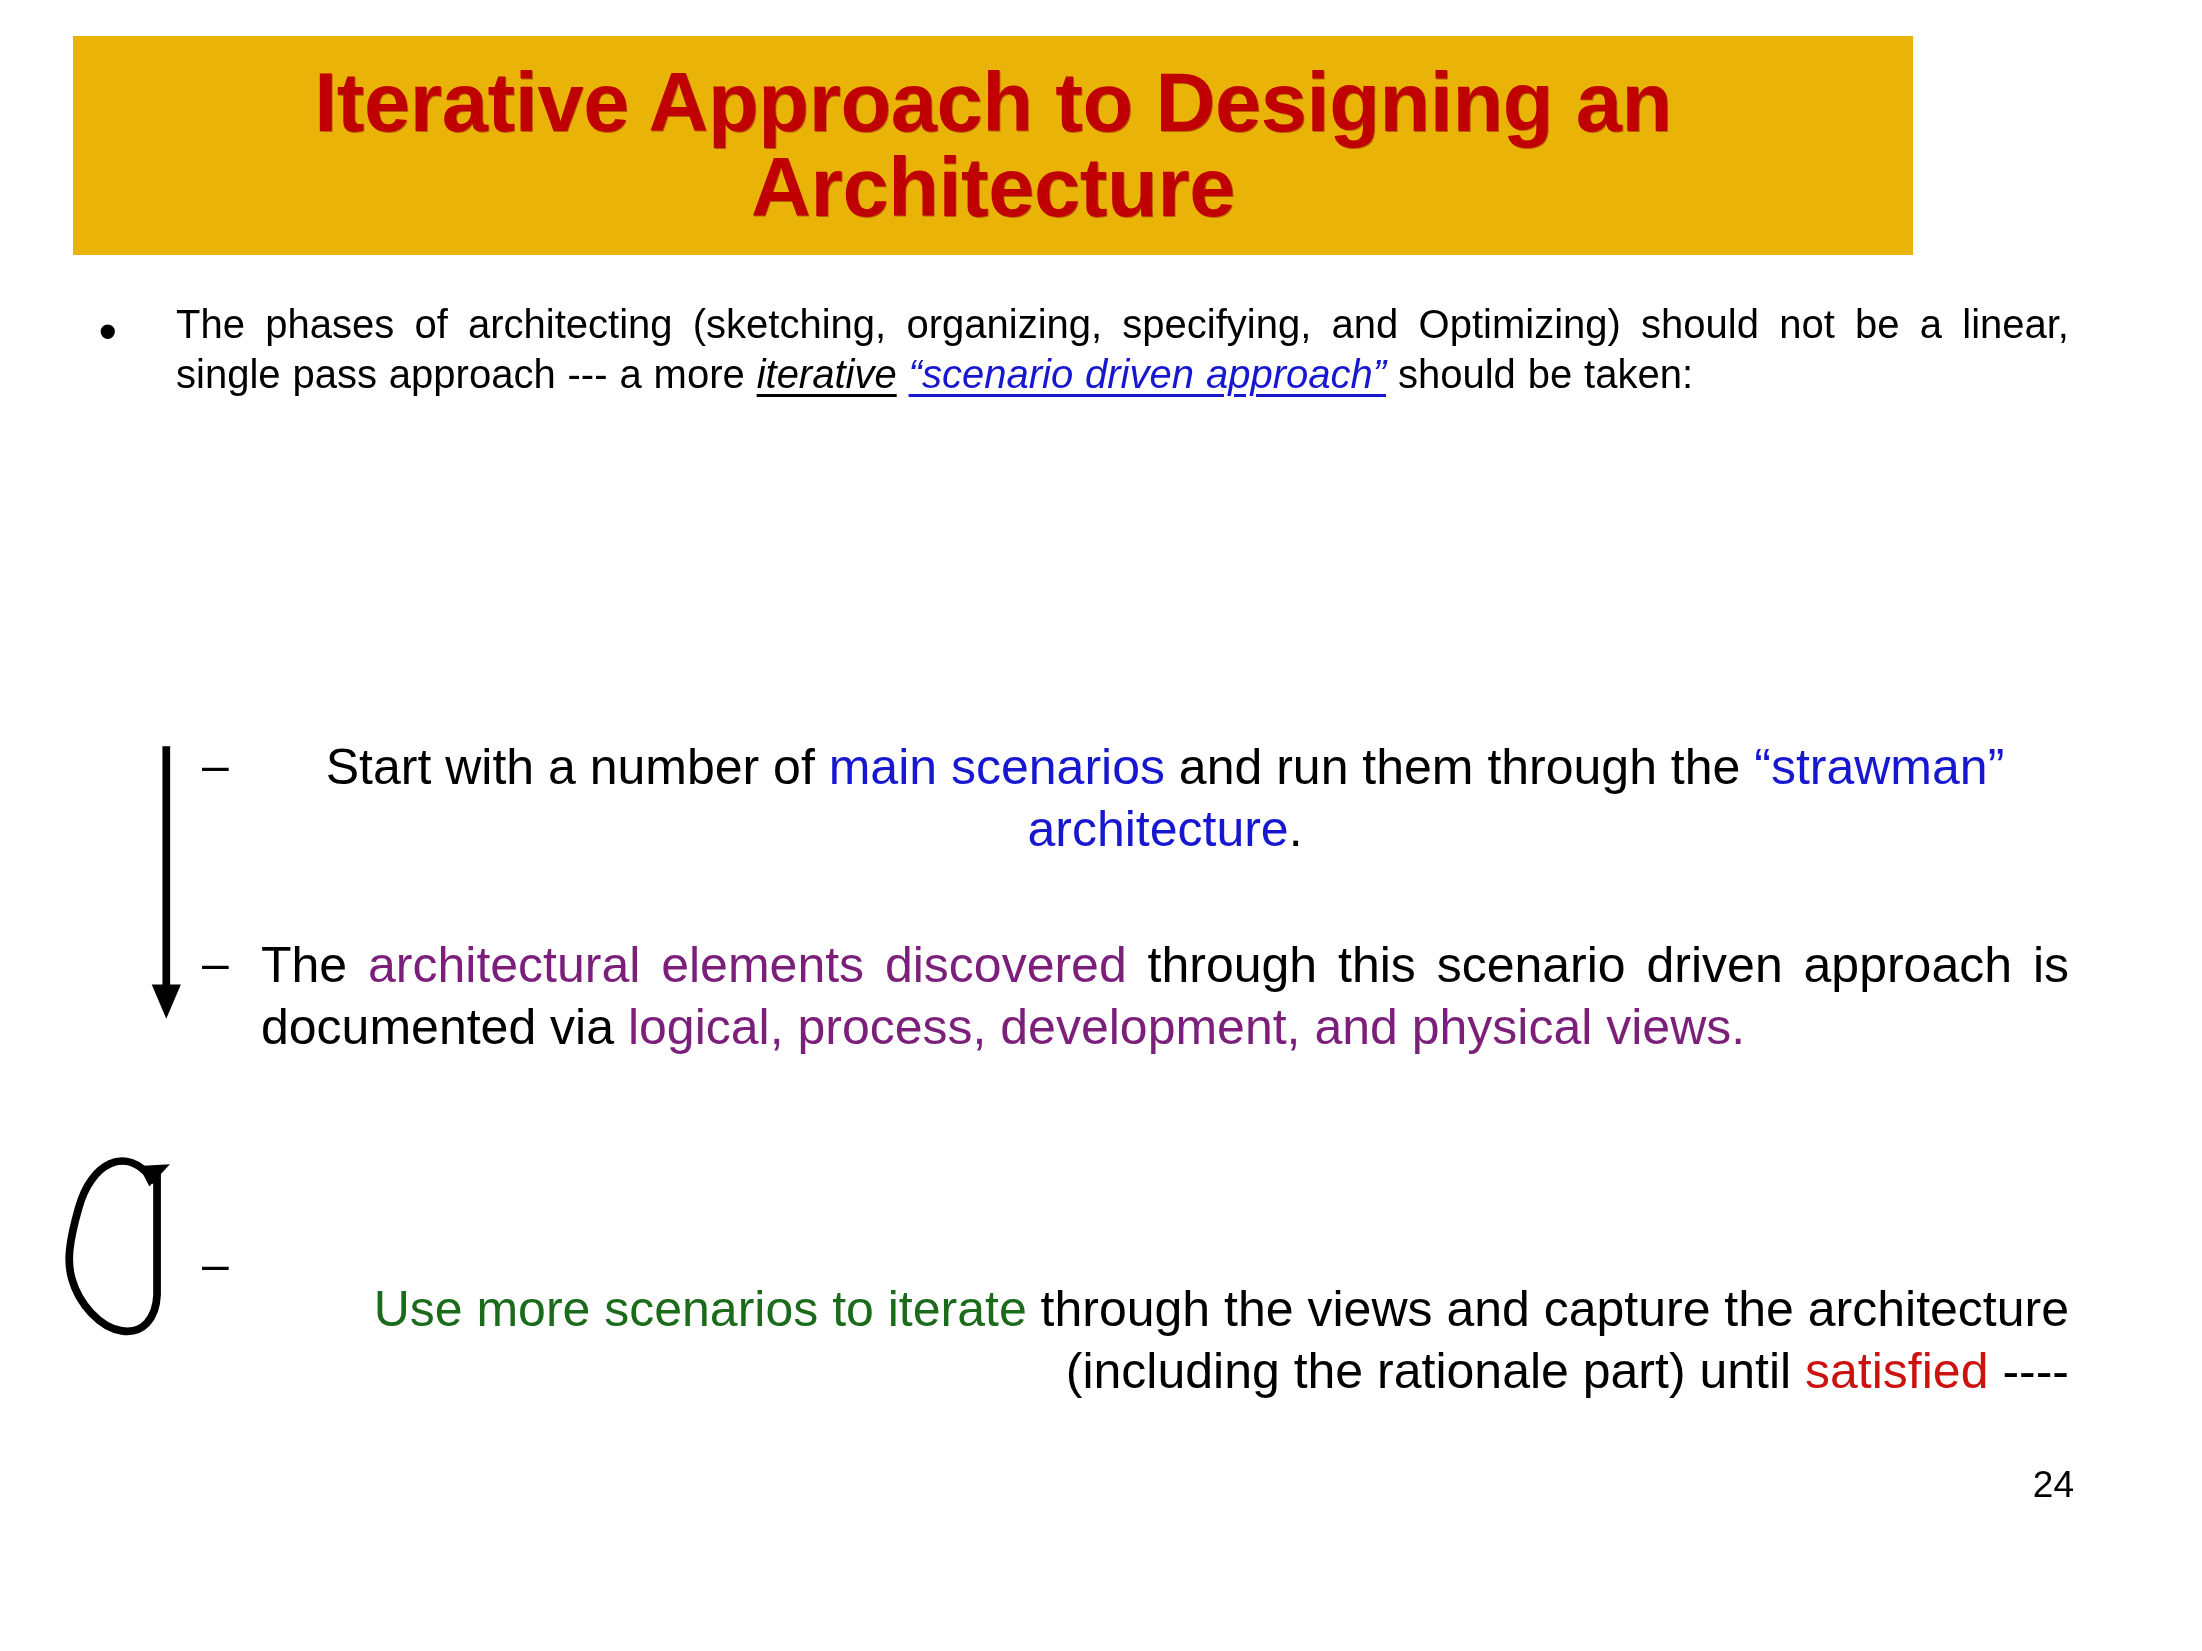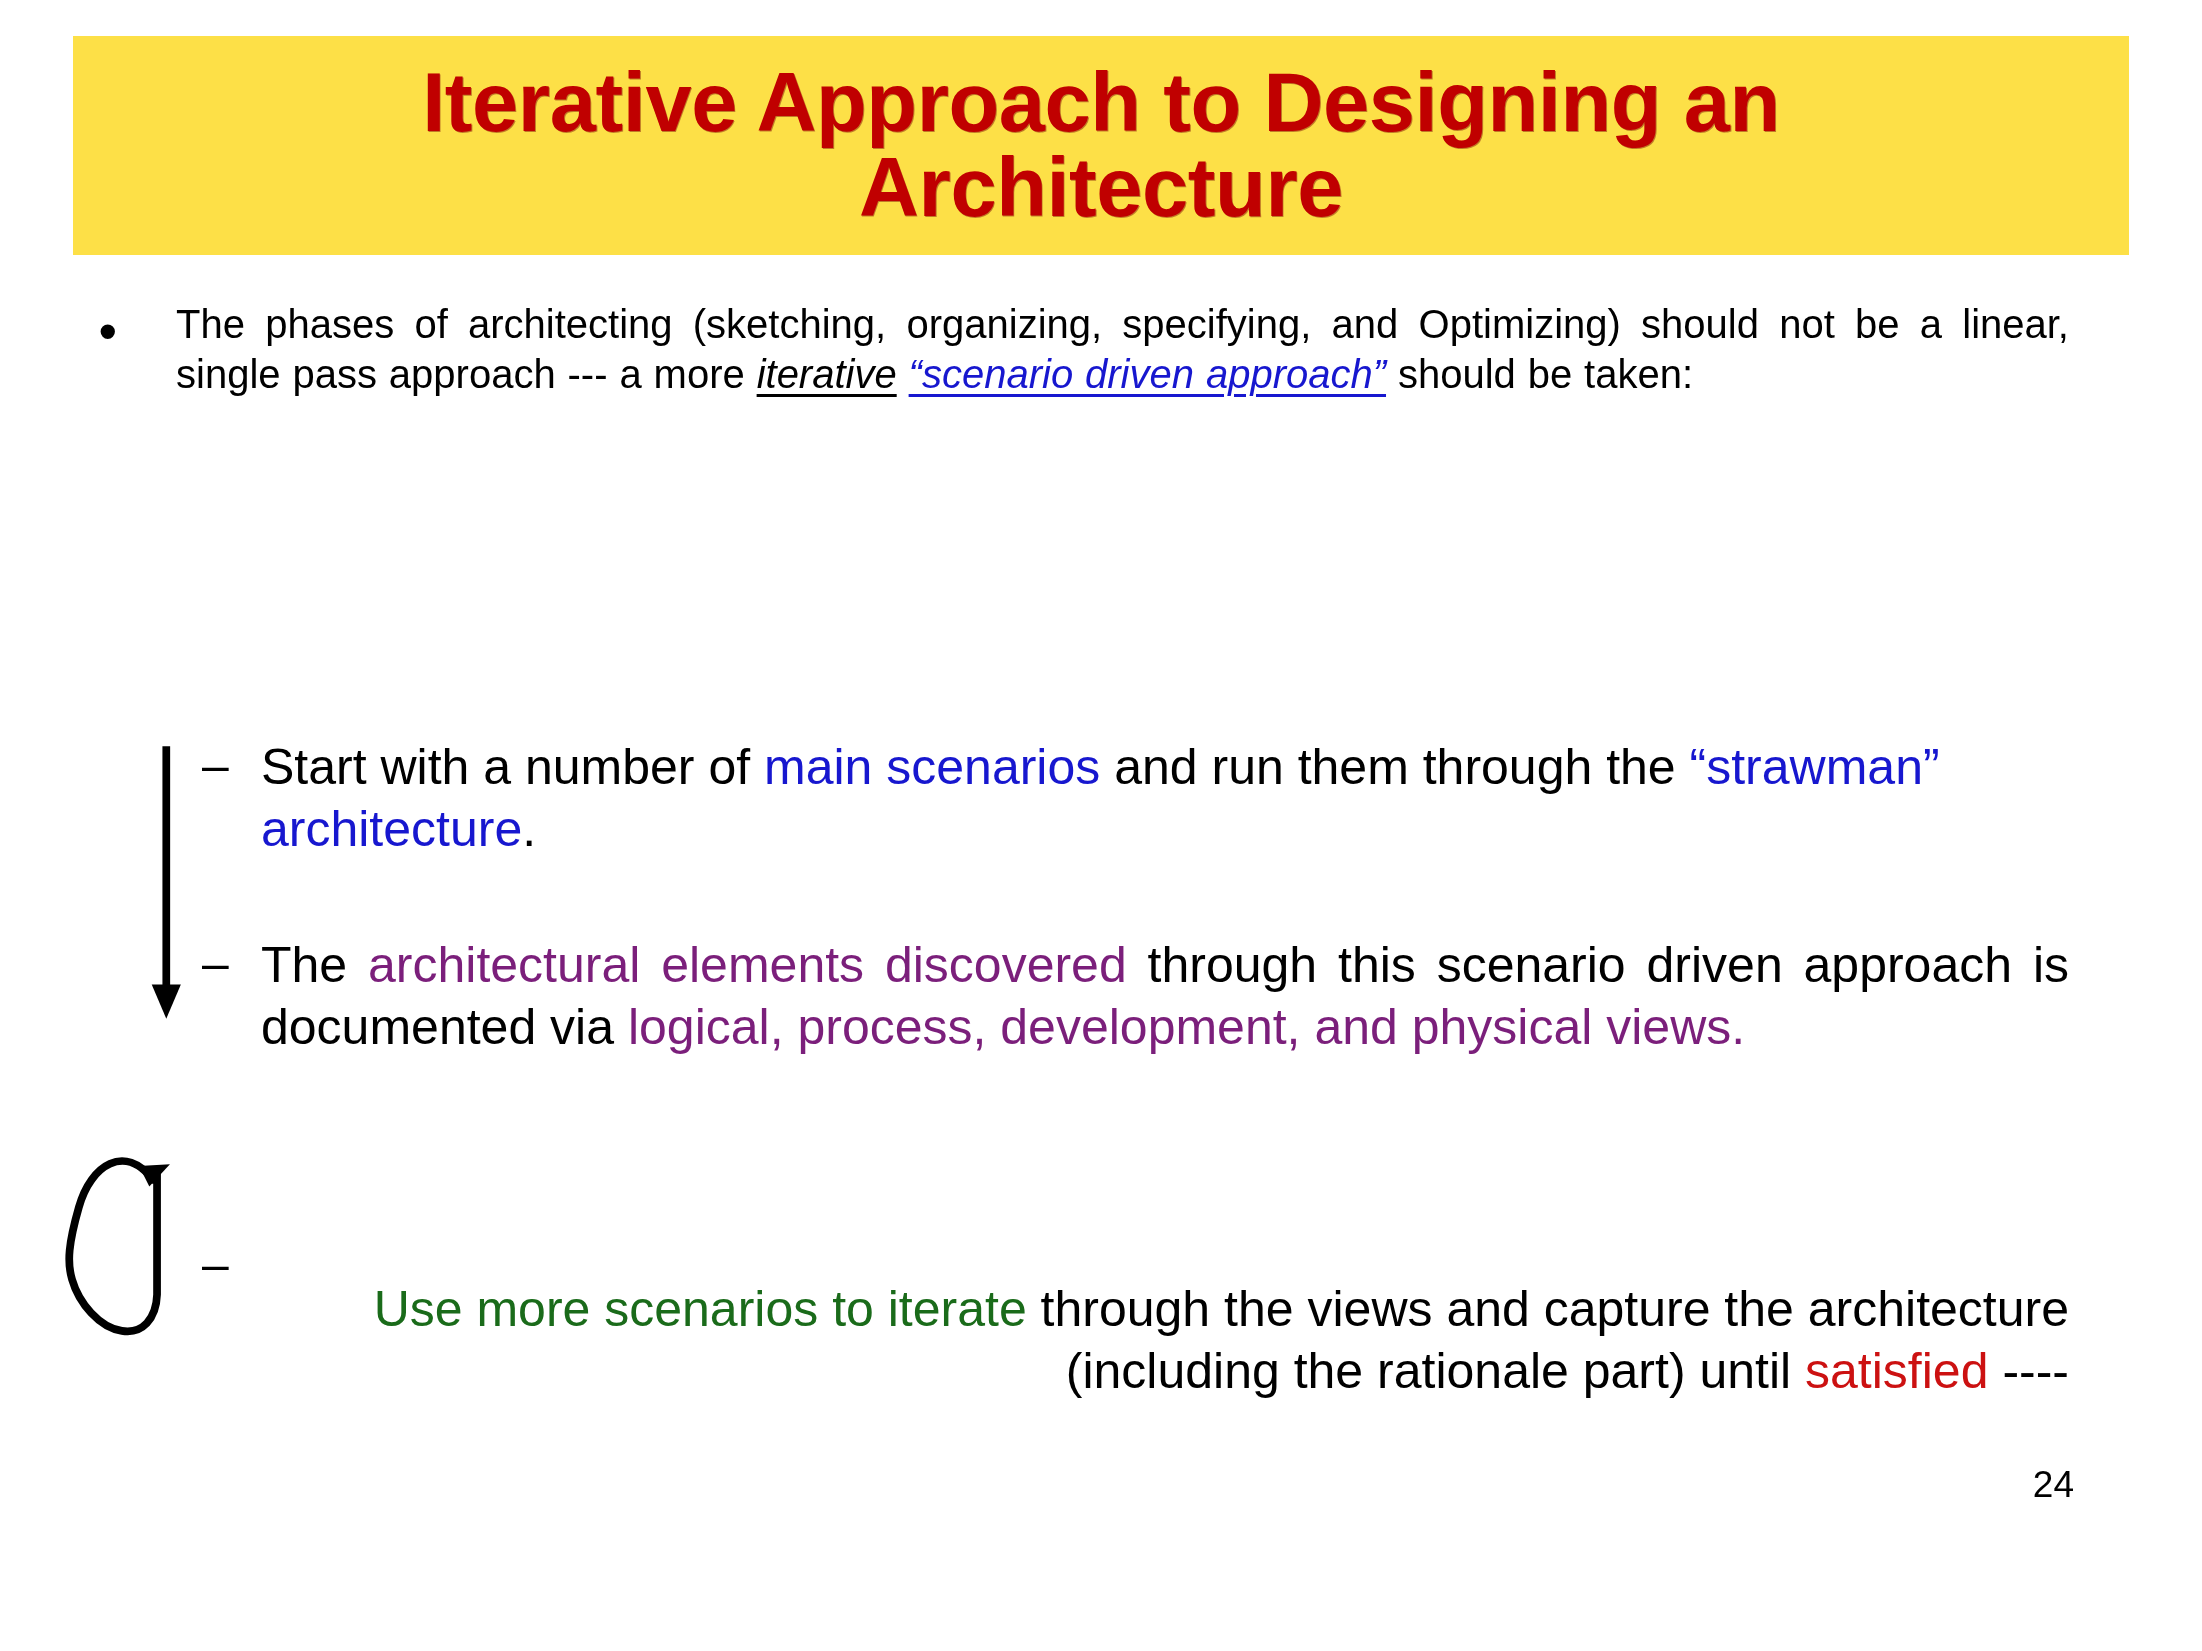--- a/index.html
+++ b/index.html
@@ -13,23 +13,23 @@
     position: relative;
     overflow: hidden;
     font-family: "Liberation Sans", sans-serif;
   }
 
   
   #title-band {
     position: absolute;
     left: 73px;
     top: 36px;
-    width: 2056px;
+    width: 1840px;
     height: 219px;
-    background: #fde047;
+    background: #eab308;
     display: flex;
     align-items: center;
     justify-content: center;
     box-sizing: border-box;
   }
   #title-text {
     color: #C00000;
     font-family: "Liberation Sans", sans-serif;
     font-weight: bold;
     font-size: 83px;
@@ -99,21 +99,21 @@
     width: 59px;
     flex: 0 0 59px;
   }
   .sub-bullet .body {
     flex: 1 1 auto;
     color: #000000;
     font-size: 50px;
     line-height: 1.24;
   }
   #sub-bullet-1 { top: 736px; }
-  #sub-bullet-1 .body { text-align: left; }
+  #sub-bullet-1 .body { text-align: center; }
   #sub-bullet-2 { top: 934px; }
   #sub-bullet-2 .body { text-align: justify; text-justify: inter-word; }
   #sub-bullet-3 { top: 1235px; }
   #sub-bullet-3 .body { text-align: right; margin-top: 43px; }
 
   .c-blue   { color: #1717CF; }
   .c-purple { color: #7B1F7B; }
   .c-purple-u {
     color: #7B1F7B;
     text-underline-offset: 0.15em;

